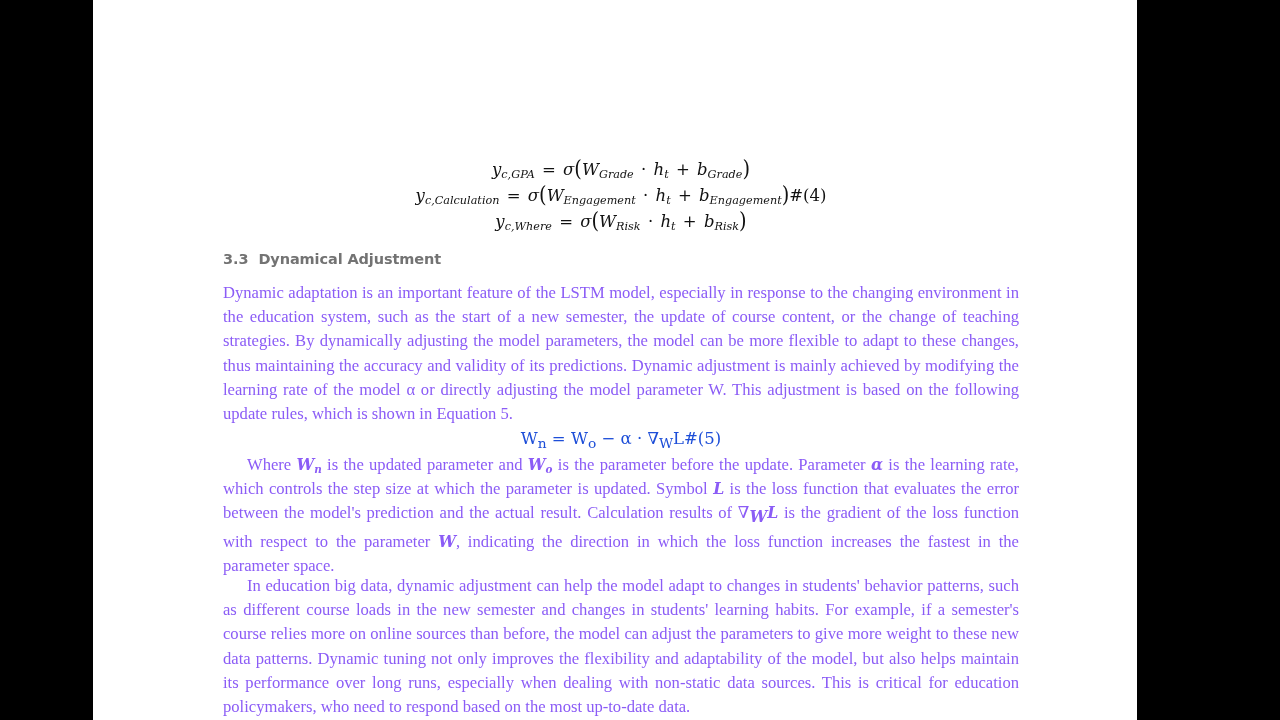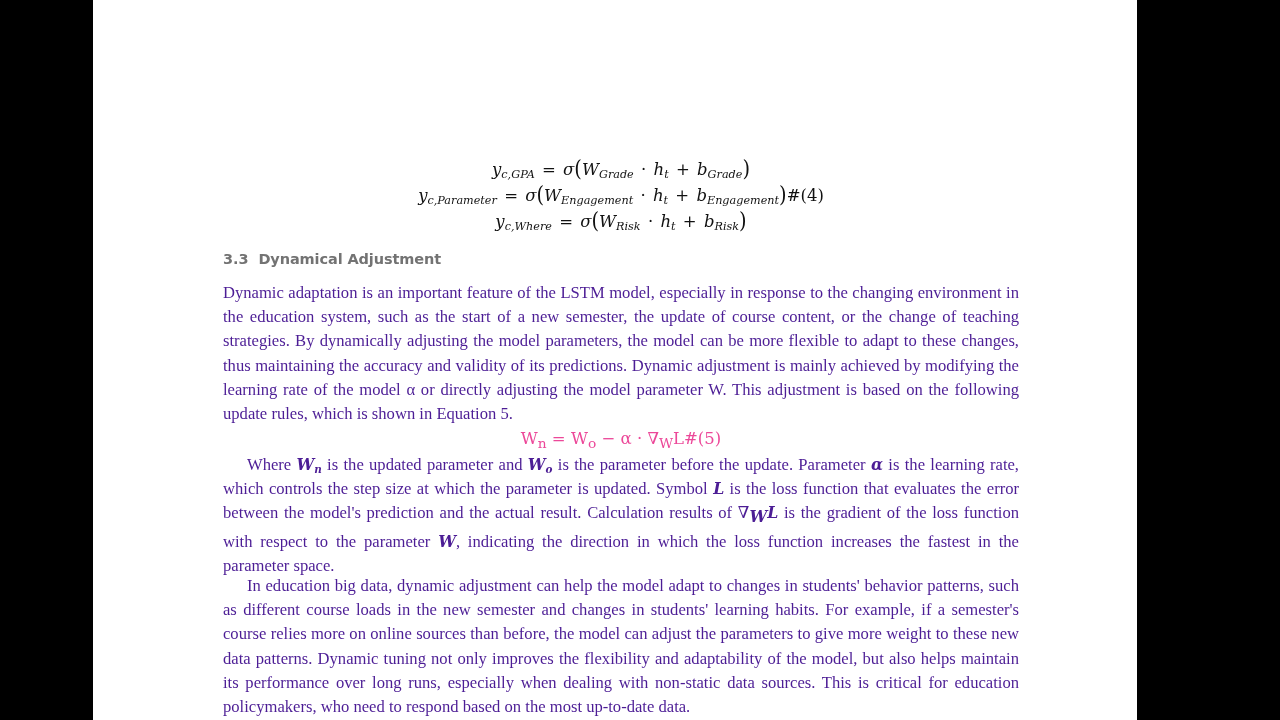--- a/index.html
+++ b/index.html
@@ -74,42 +74,42 @@
     font-style: normal;
     display: inline-block;
     transform: scaleY(1.15);
   }
 
   .eq-standalone {
     text-align: center;
     font-family: "DejaVu Serif", serif;
     font-size: 16.5px;
     line-height: 24px;
-    color: #ec4899;
+    color: #1d4ed8;
     white-space: nowrap;
   }
 
   
   .sec-heading {
     font-family: "DejaVu Sans", sans-serif;
     font-weight: bold;
     font-size: 14.5px;
     color: #737373;
     letter-spacing: -0.1px;
   }
   .sec-heading .secnum {
     margin-right: 10px;
   }
 
   
   .para {
     font-family: "Liberation Serif", serif;
     font-size: 16.6px;
     line-height: 24.2px;
-    color: #4c1d95;
+    color: #8b5cf6;
     text-align: justify;
     text-justify: inter-word;
     margin: 0;
     hyphens: none;
   }
   .para.indent {
     text-indent: 24px;
   }
   .para .mi {
     font-family: "DejaVu Serif", serif;
@@ -143,21 +143,21 @@
           <span class="mi"><span>y</span><sub>c,GPA</sub></span>
           <span class="op">=</span>
           <span class="mi">σ</span><span class="mup eq-big">(</span><span class="mi"><span>W</span><sub>Grade</sub></span>
           <span class="op">·</span>
           <span class="mi"><span>h</span><sub>t</sub></span>
           <span class="op">+</span>
           <span class="mi"><span>b</span><sub>Grade</sub></span><span class="mup eq-big">)</span>
         </div>
 
         <div class="eq-line">
-          <span class="mi"><span>y</span><sub>c,Parameter</sub></span>
+          <span class="mi"><span>y</span><sub>c,Calculation</sub></span>
           <span class="op">=</span>
           <span class="mi">σ</span><span class="mup eq-big">(</span><span class="mi"><span>W</span><sub>Engagement</sub></span>
           <span class="op">·</span>
           <span class="mi"><span>h</span><sub>t</sub></span>
           <span class="op">+</span>
           <span class="mi"><span>b</span><sub>Engagement</sub></span><span class="mup eq-big">)</span><span class="tagnum">#(4)</span>
         </div>
 
         <div class="eq-line">
           <span class="mi"><span>y</span><sub>c,Where</sub></span>

